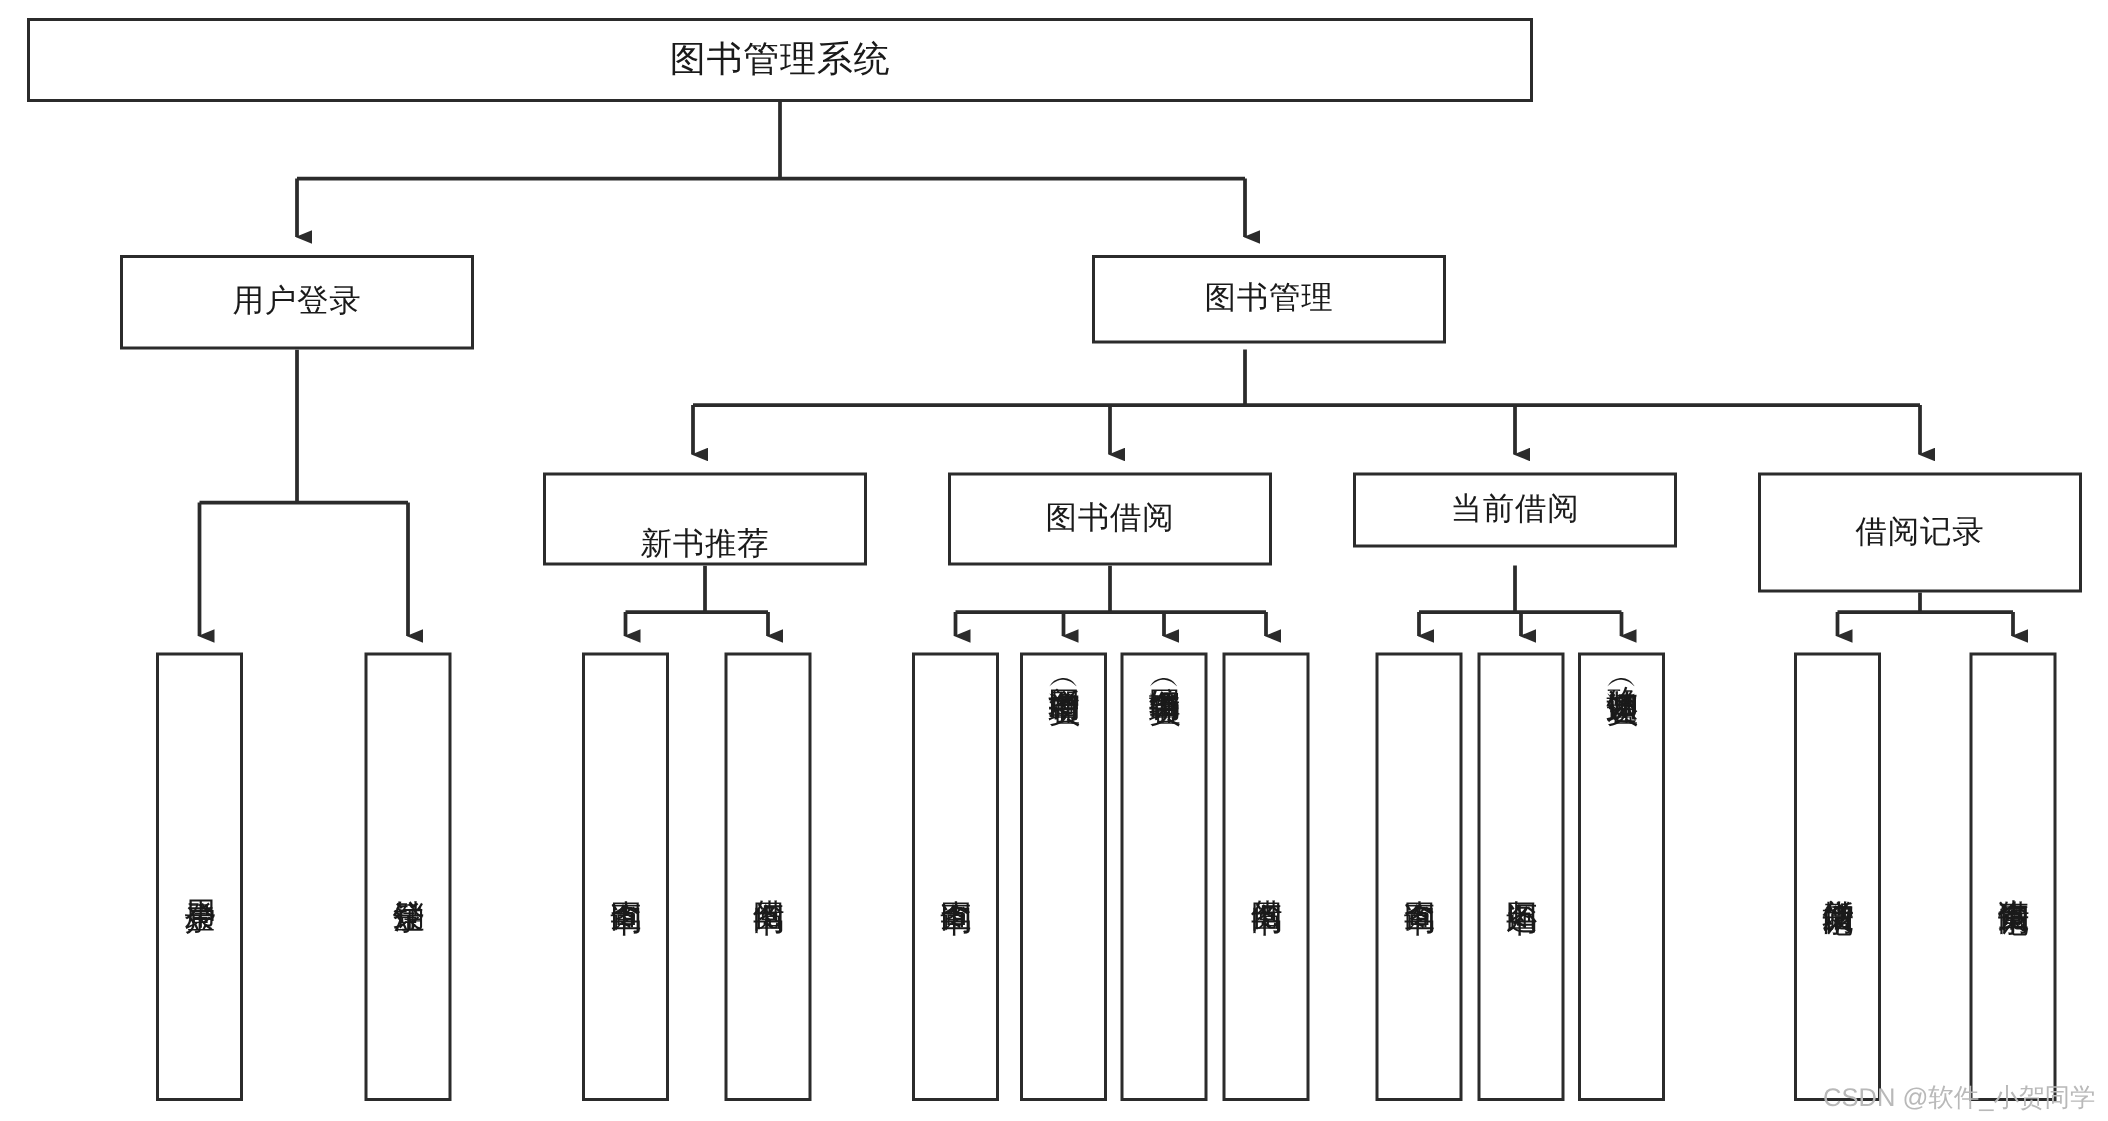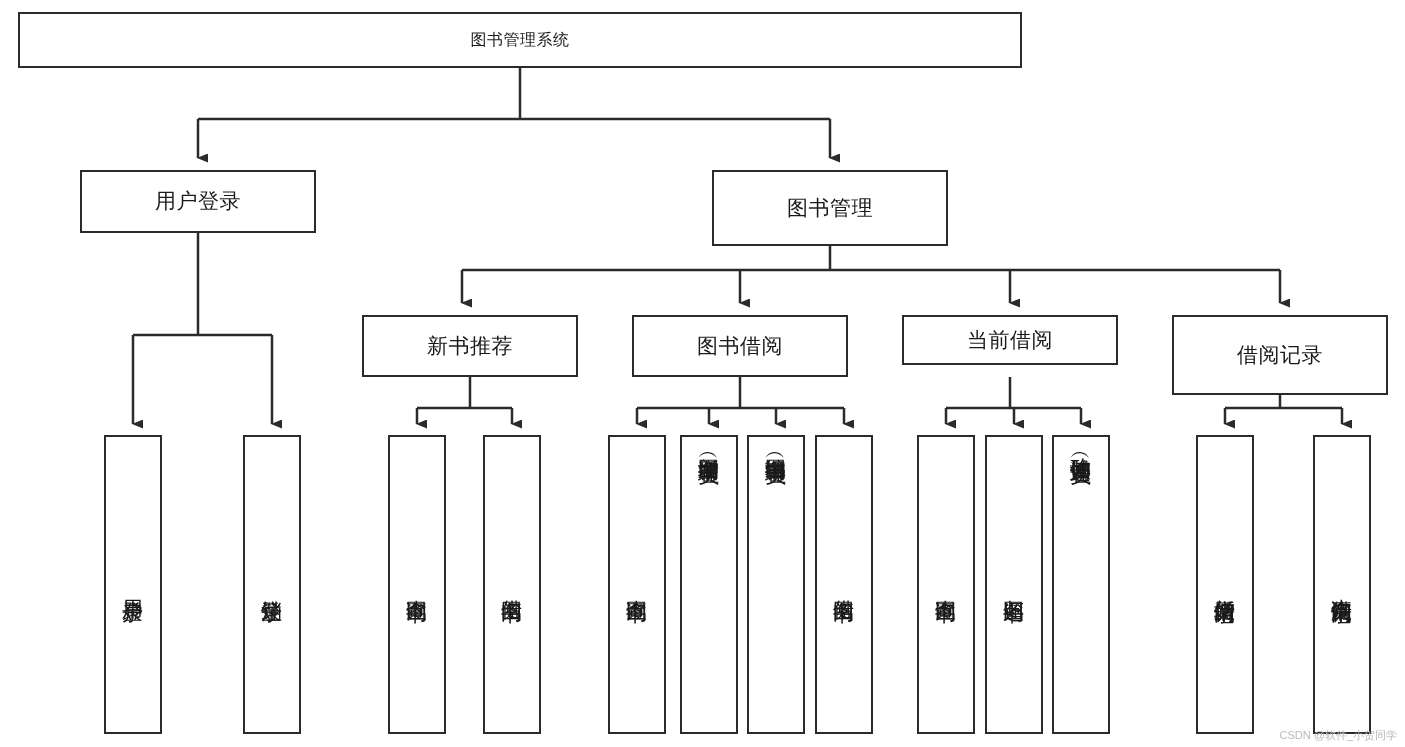--- a/index.html
+++ b/index.html
@@ -41,21 +41,21 @@
     text-align: center;
     line-height: 1.08;
     letter-spacing: 0.5px;
   }
   
   .node.h .label {
     writing-mode: horizontal-tb;
     font-size: 21px;
   }
   .node.root .label {
-    font-size: 16px;
+    font-size: 24px;
   }
   
   .node.v {
     align-items: flex-start;
     padding-top: 4px;
   }
   .node.v .label {
     writing-mode: vertical-rl;
     text-orientation: upright;
     font-size: 21px;
@@ -64,21 +64,21 @@
     white-space: nowrap;
   }
   .node.v.center {
     align-items: center;
     padding-top: 0;
   }
   #watermark {
     position: absolute;
     right: 8px;
     bottom: 4px;
-    font-size: 11px;
+    font-size: 17px;
     color: #b9b9b9;
     z-index: 3;
     white-space: nowrap;
     font-family: "Liberation Sans", "DejaVu Sans", sans-serif;
   }
 </style>
 </head>
 <body>
 
 <div id="diagram">
@@ -133,25 +133,25 @@
     </g>
   </svg>
 
   <div class="node h root" style="left:18px; top:12px; width:1004px; height:56px;">
     <span class="label">图书管理系统</span>
   </div>
 
   <div class="node h" style="left:80px; top:170px; width:236px; height:63px;">
     <span class="label">用户登录</span>
   </div>
-  <div class="node h" style="left:712px; top:170px; width:236px; height:76px;">
+  <div class="node h" style="left:728px; top:170px; width:236px; height:59px;">
     <span class="label">图书管理</span>
   </div>
 
-  <div class="node h" style="left:362px; top:315px; width:216px; height:62px;">
+  <div class="node h" style="left:362px; top:315px; width:216px; height:62px;align-items:flex-end;">
     <span class="label">新书推荐</span>
   </div>
   <div class="node h" style="left:632px; top:315px; width:216px; height:62px;">
     <span class="label">图书借阅</span>
   </div>
   <div class="node h" style="left:902px; top:315px; width:216px; height:50px;">
     <span class="label">当前借阅</span>
   </div>
   <div class="node h" style="left:1172px; top:315px; width:216px; height:80px;">
     <span class="label">借阅记录</span>

